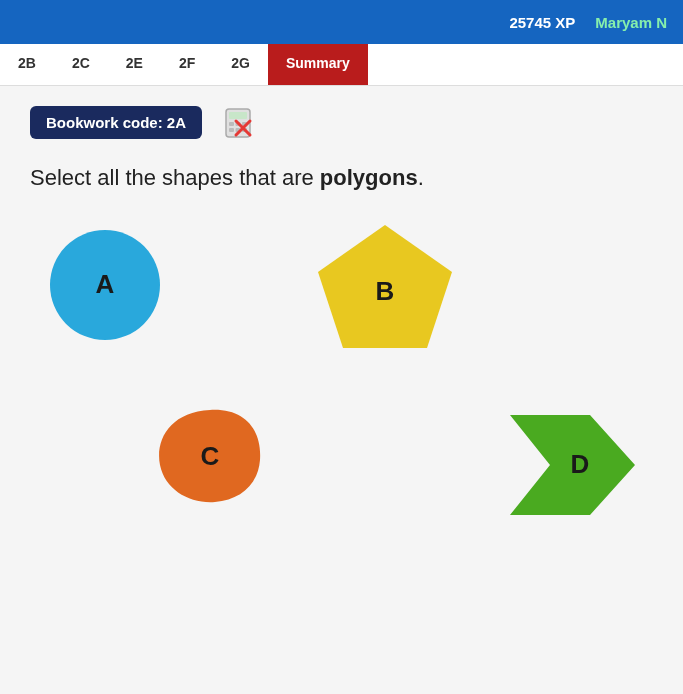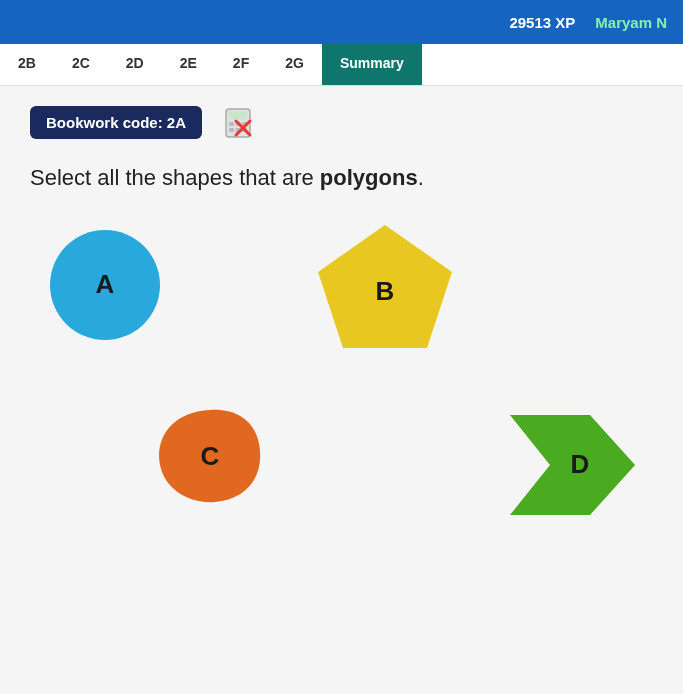--- a/index.html
+++ b/index.html
@@ -45,21 +45,21 @@
       align-items: center;
       justify-content: center;
       padding: 7px 18px;
       font-size: 14px;
       font-weight: 600;
       color: #333;
       cursor: pointer;
       border-bottom: 3px solid transparent;
     }
     .nav-tab.summary {
-      background: #0f766e;
+      background: #b91c1c;
       color: white;
       font-weight: 700;
     }
 
     
     .content {
       background: #f5f5f5;
       padding: 20px 30px;
       min-height: 608px;
     }
@@ -155,33 +155,30 @@
       position: absolute;
       left: 450px;
       top: 180px;
       cursor: pointer;
     }
   </style>
 </head>
 <body>
 
 <div class="top-bar">
-  <span class="top-bar-xp">29513 XP</span>
+  <span class="top-bar-xp">25745 XP</span>
   <span class="top-bar-user">Maryam N</span>
 </div>
 
 <div class="nav-tabs">
   <div class="nav-tab">
     <span>2B</span>
   </div>
   <div class="nav-tab">
     <span>2C</span>
-  </div>
-  <div class="nav-tab">
-    <span>2D</span>
   </div>
   <div class="nav-tab">
     <span>2E</span>
   </div>
   <div class="nav-tab">
     <span>2F</span>
   </div>
   <div class="nav-tab">
     <span>2G</span>
   </div>

